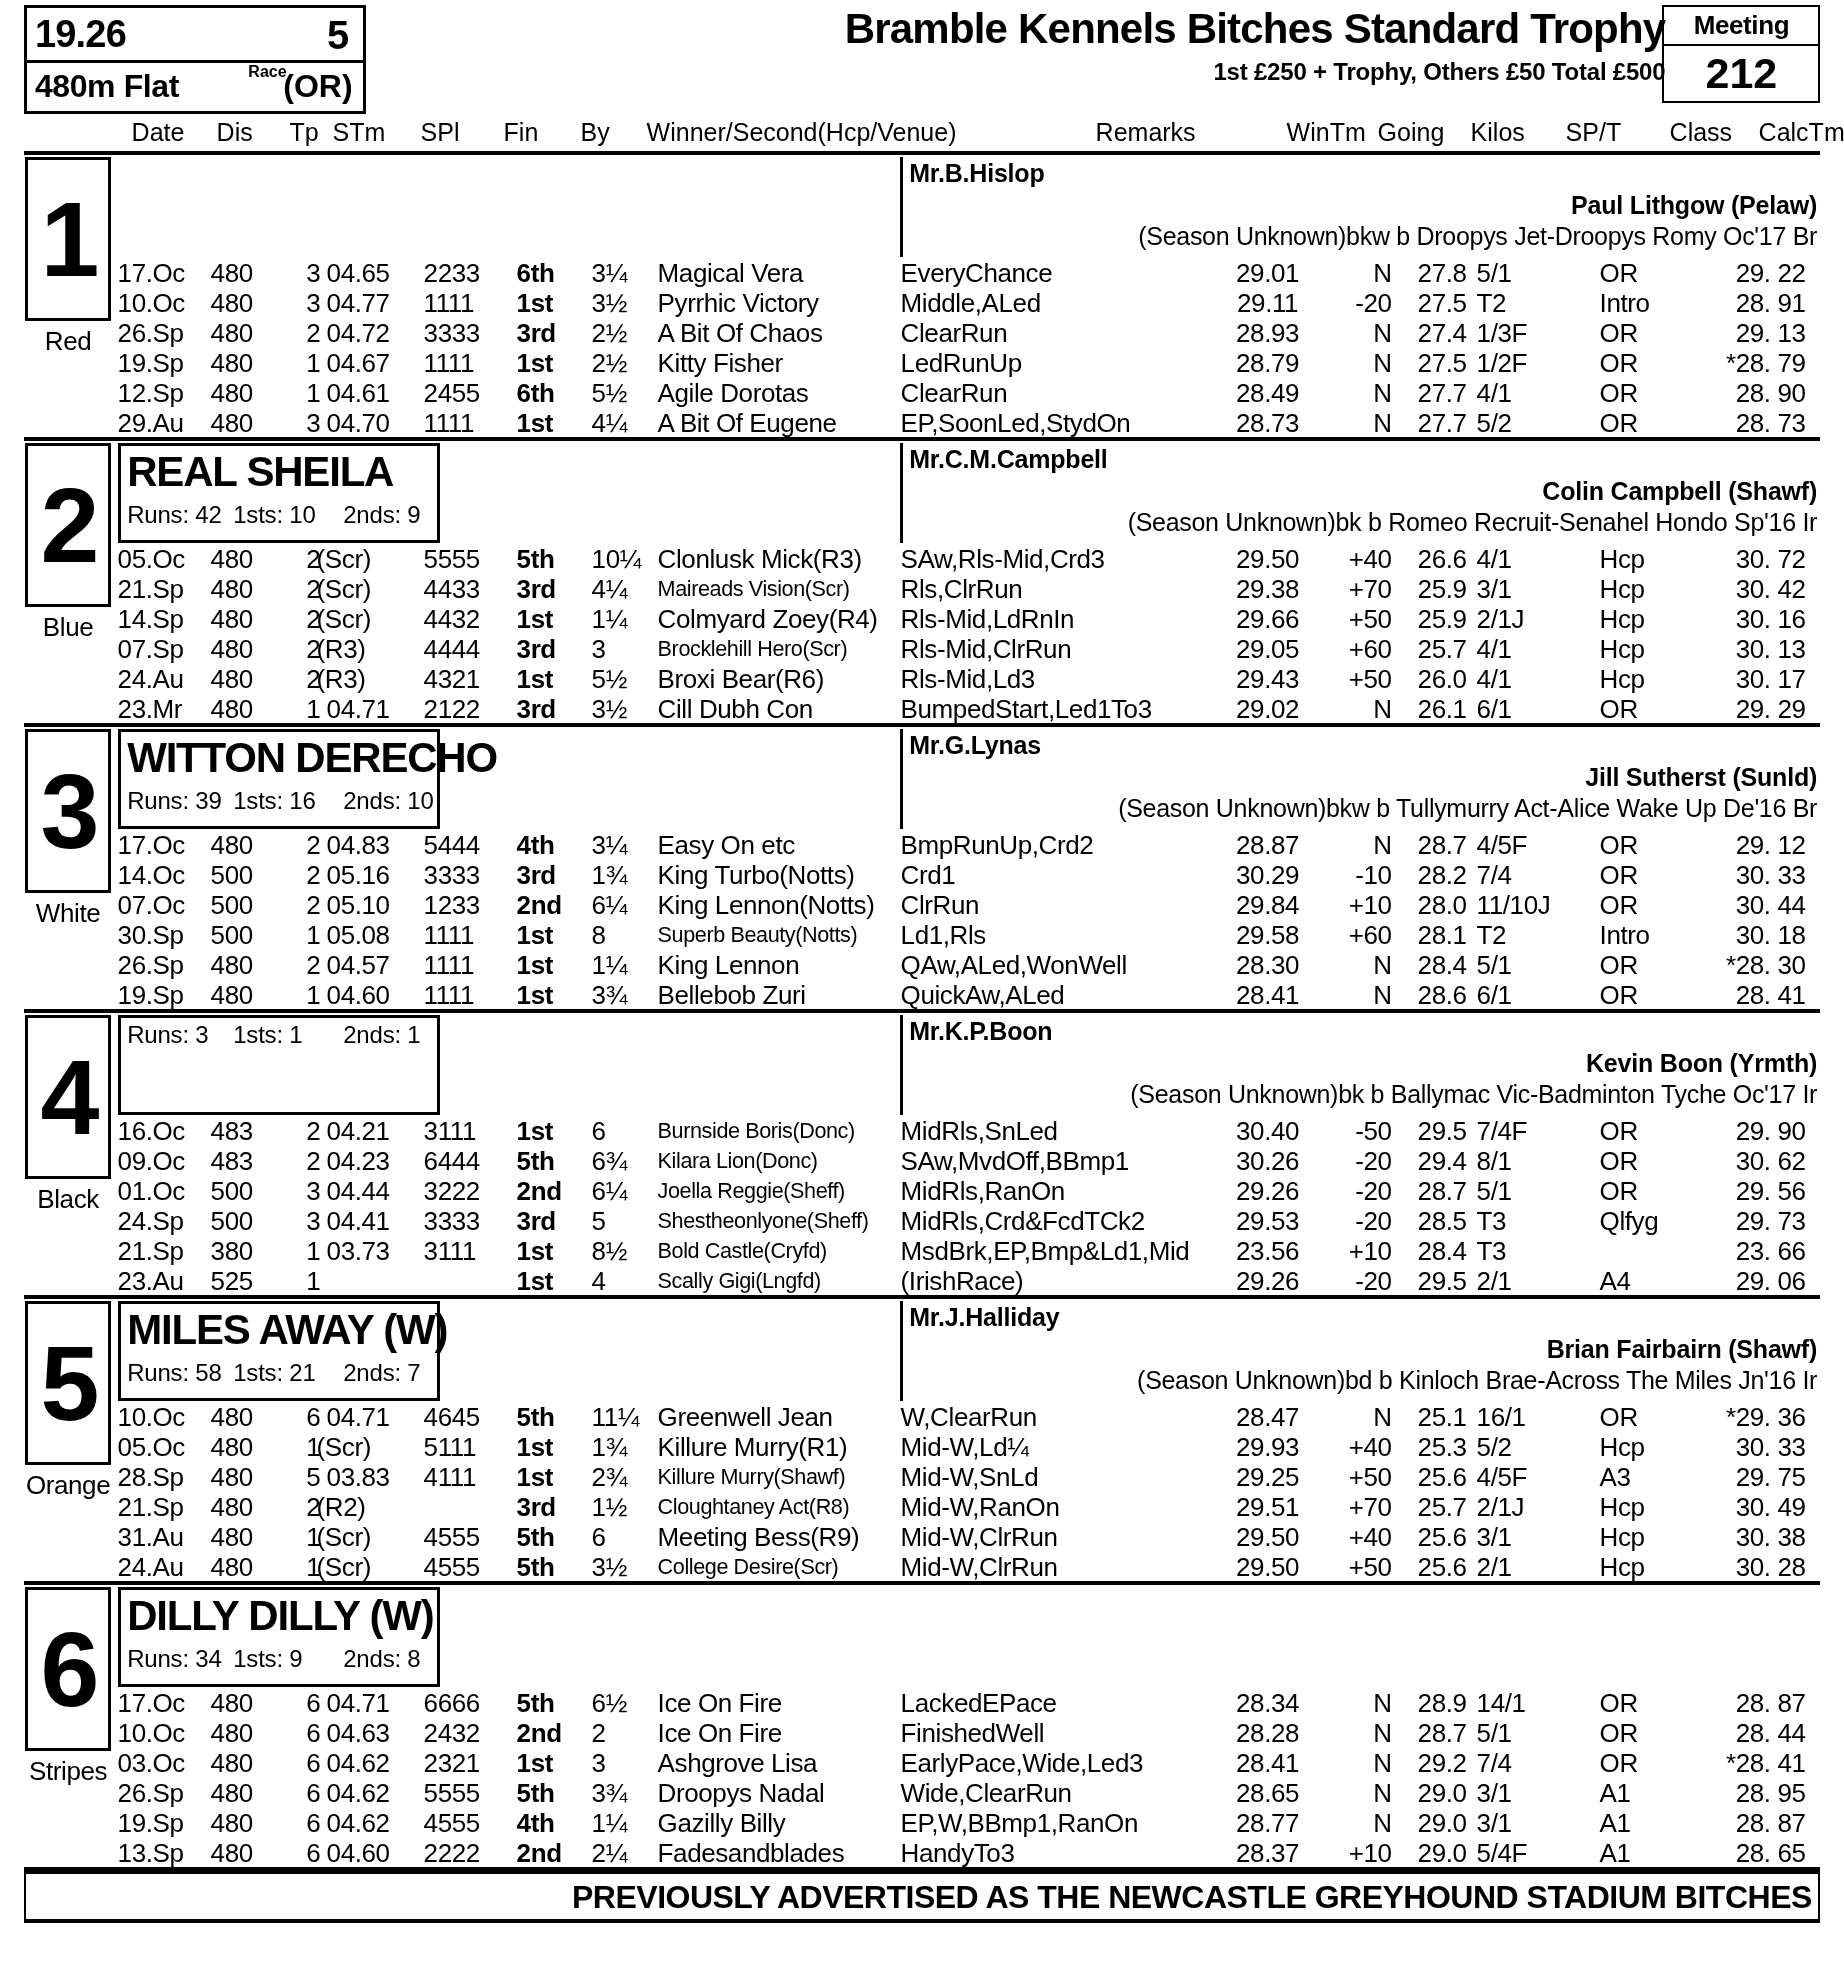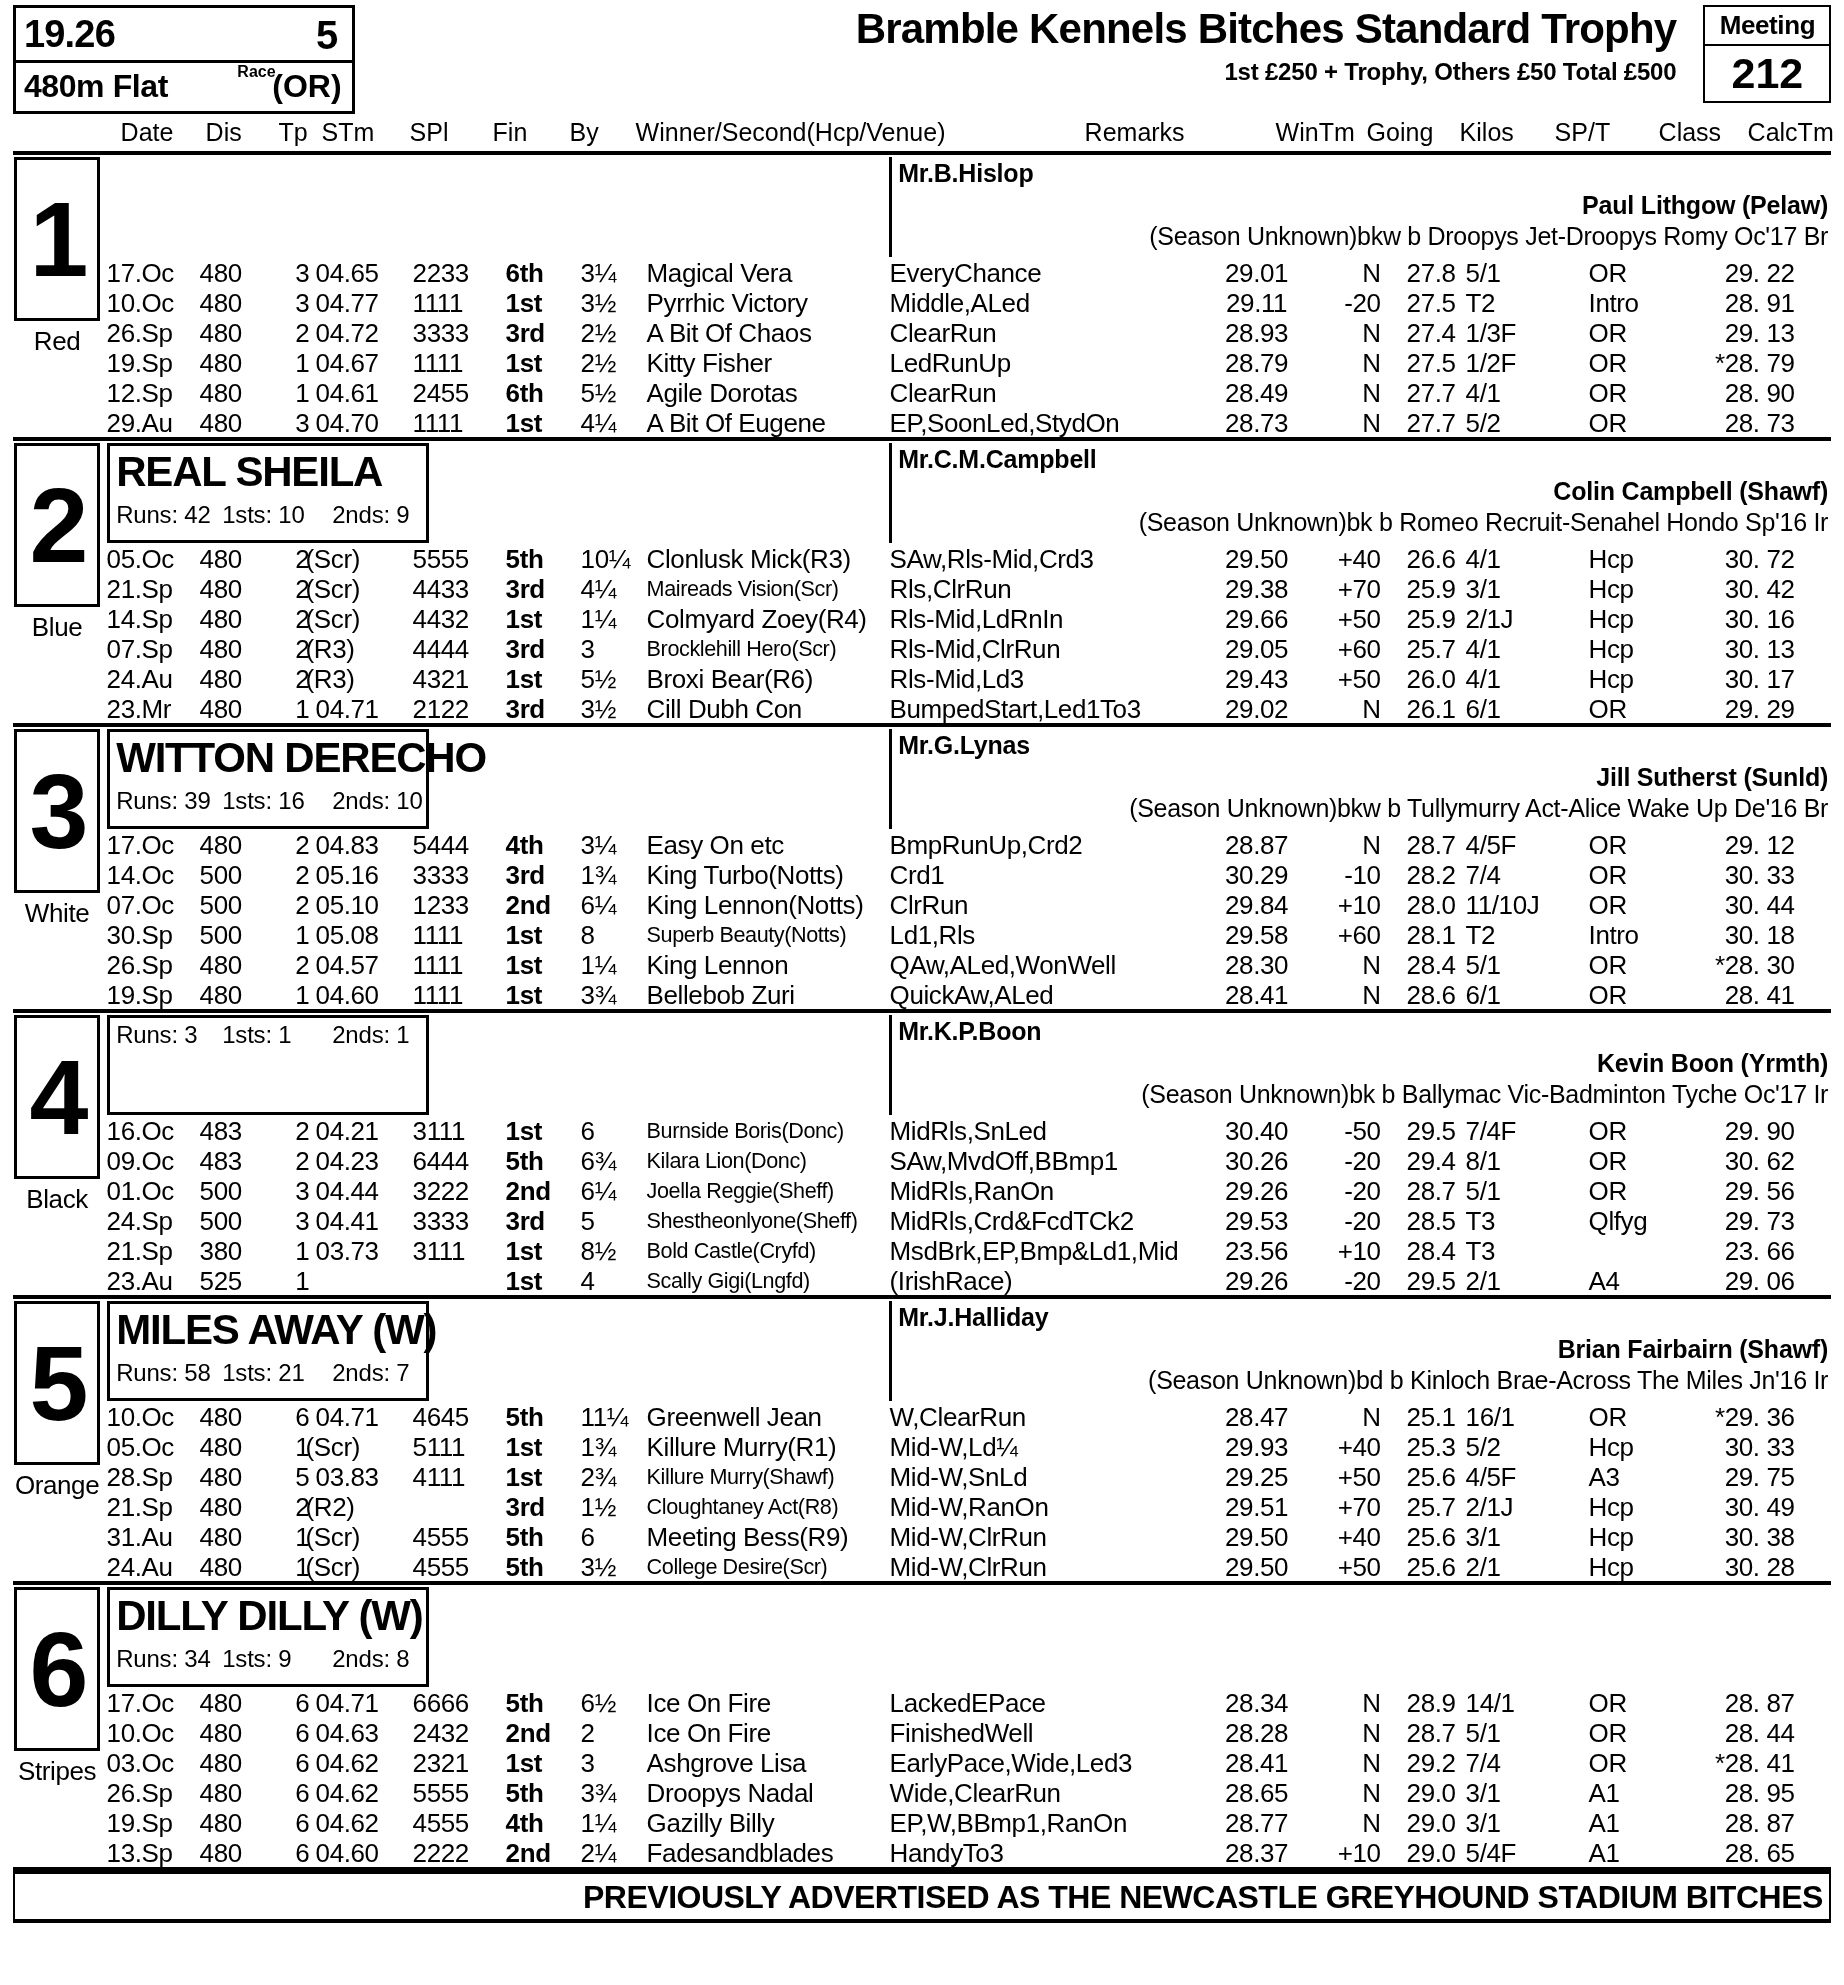--- a/index.html
+++ b/index.html
@@ -12,21 +12,21 @@
     height: 1985px;
     font-family: "Liberation Sans", sans-serif;
     color: #000000;
     -webkit-font-smoothing: none;
   }
   .page {
     position: relative;
     width: 1844px;
     height: 1985px;
     box-sizing: border-box;
-    padding: 0 6px;
+    padding: 0 17px;
   }
 
   
   .header {
     position: relative;
     height: 116px;
   }
   .race-box {
     position: absolute;
     left: 6.6px;
@@ -107,21 +107,21 @@
     font-weight: bold;
     line-height: 33px;
     padding-right: 6.6px;
     letter-spacing: -0.2px;
   }
 
   .meeting-box {
     position: absolute;
     right: 6.6px;
     top: 5px;
-    width: 128px;
+    width: 158px;
     border: 2.5px solid #000;
     box-sizing: border-box;
   }
   .meeting-label {
     font-size: 26px;
     font-weight: bold;
     text-align: center;
     line-height: 37px;
     border-bottom: 2.5px solid #000;
     letter-spacing: -0.4px;

